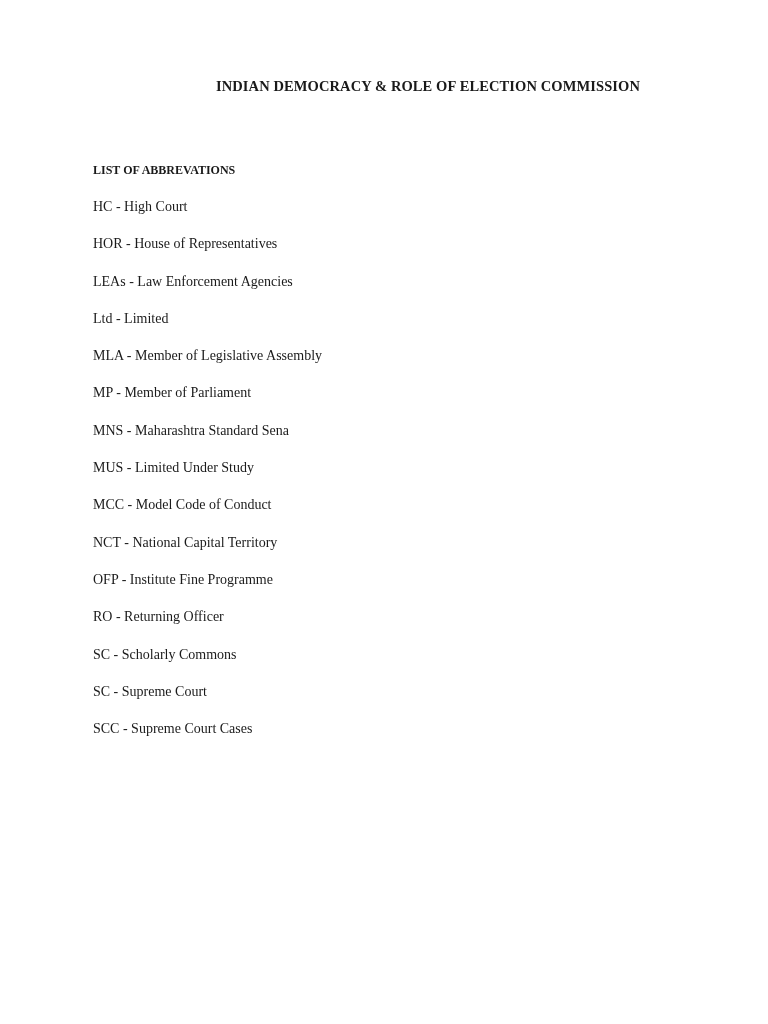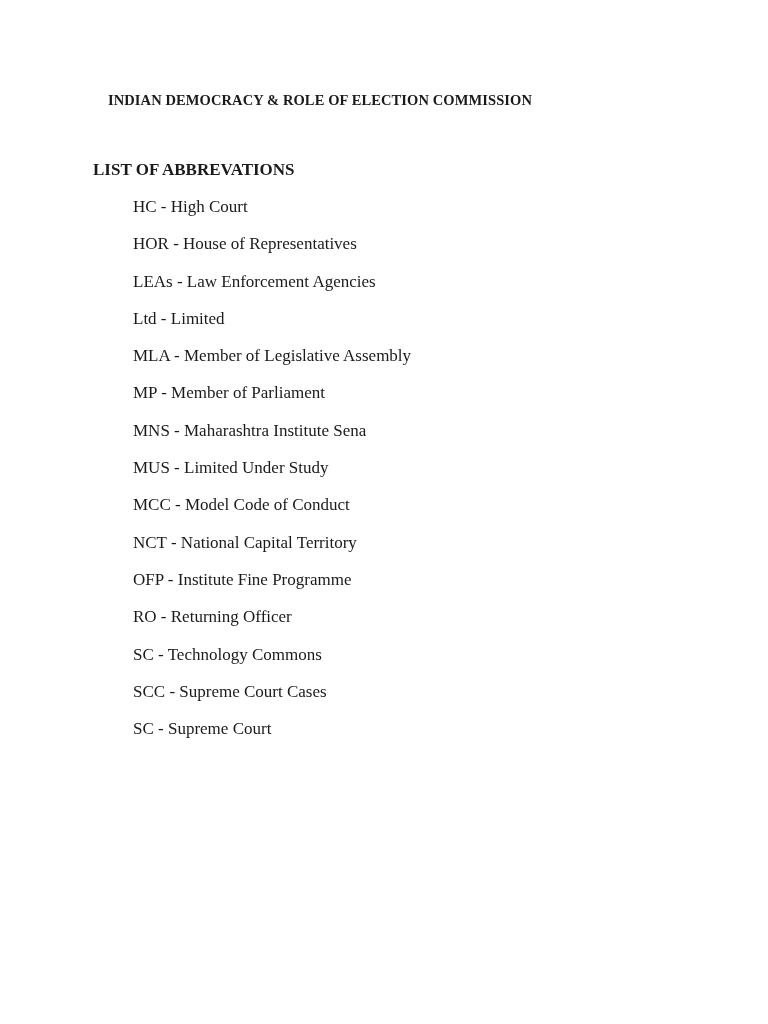--- a/index.html
+++ b/index.html
@@ -19,69 +19,68 @@
       position: absolute;
       left: 0; top: 0;
       width: 768px;
       height: 1024px;
       background: #ffffff;
     }
     .doc-title {
       position: absolute;
       left: 0;
       width: 640px;
-      top: 90px;
-      text-align: center;
+      top: 76px;
+      text-align: right;
       font-weight: bold;
       font-size: 14.5px;
       letter-spacing: 0.1px;
       line-height: 20px;
       white-space: nowrap;
     }
     .section-heading {
       position: absolute;
       left: 93px;
       top: 160px;
       font-weight: bold;
-      font-size: 17px;
+      font-size: 12px;
       line-height: 20px;
       white-space: nowrap;
     }
     .abbr-list {
       position: absolute;
       left: 93px;
       top: 197px;
       margin: 0;
       padding: 0;
       list-style: none;
     }
     .abbr-item {
       height: 37.3px;
-      font-size: 17px;
+      font-size: 14px;
       line-height: 20px;
       white-space: nowrap;
-      margin-left: 40px;
     }
   </style>
 </head>
 <body>
 
 <div class="page">
   <div class="doc-title">INDIAN DEMOCRACY &amp; ROLE OF ELECTION COMMISSION</div>
   <div class="section-heading">LIST OF ABBREVATIONS</div>
   <ul class="abbr-list">
     <li class="abbr-item">HC - High Court</li>
     <li class="abbr-item">HOR - House of Representatives</li>
     <li class="abbr-item">LEAs - Law Enforcement Agencies</li>
     <li class="abbr-item">Ltd - Limited</li>
     <li class="abbr-item">MLA - Member of Legislative Assembly</li>
     <li class="abbr-item">MP - Member of Parliament</li>
-    <li class="abbr-item">MNS - Maharashtra Institute Sena</li>
+    <li class="abbr-item">MNS - Maharashtra Standard Sena</li>
     <li class="abbr-item">MUS - Limited Under Study</li>
     <li class="abbr-item">MCC - Model Code of Conduct</li>
     <li class="abbr-item">NCT - National Capital Territory</li>
     <li class="abbr-item">OFP - Institute Fine Programme</li>
     <li class="abbr-item">RO - Returning Officer</li>
-    <li class="abbr-item">SC - Technology Commons</li>
+    <li class="abbr-item">SC - Scholarly Commons</li>
+    <li class="abbr-item">SC - Supreme Court</li>
     <li class="abbr-item">SCC - Supreme Court Cases</li>
-    <li class="abbr-item">SC - Supreme Court</li>
   </ul>
 </div>
 
 </body></html>

